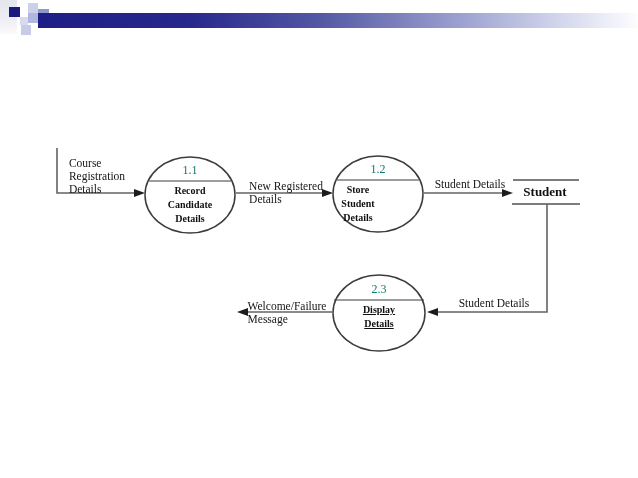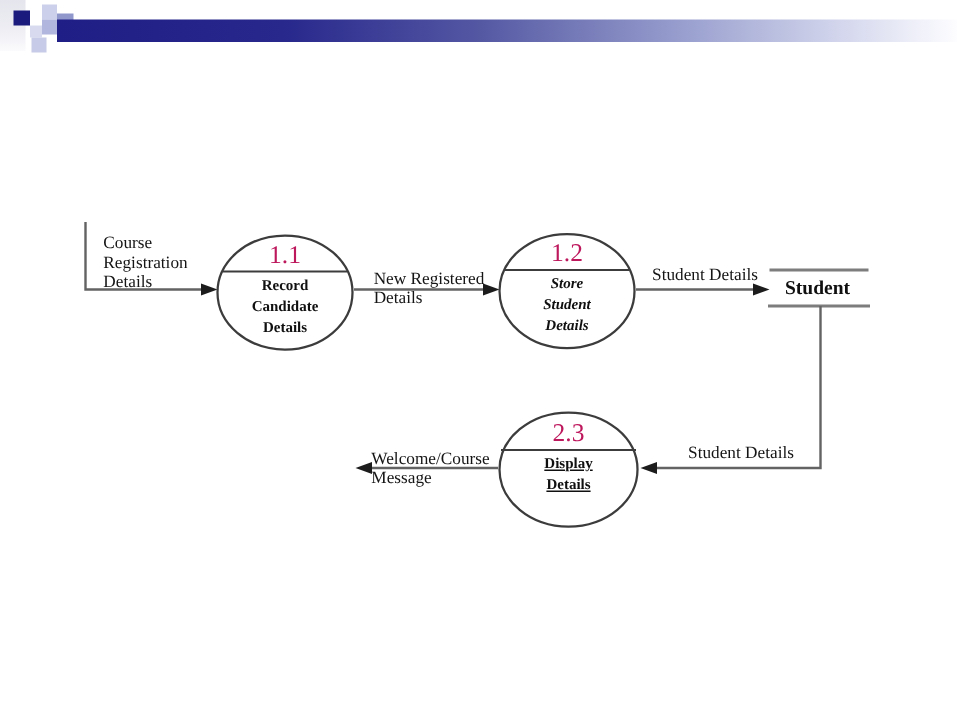--- a/index.html
+++ b/index.html
@@ -25,21 +25,21 @@
   .diagram-svg{position:absolute;left:0;top:0;width:638px;height:478px;}
   .flow{stroke:#636363;stroke-width:1.6;fill:none;}
   .entity-line{stroke:#7d7d7d;stroke-width:2;fill:none;}
   .proc{fill:#ffffff;stroke:#3c3c3c;stroke-width:1.5;}
   .divider{stroke:#3c3c3c;stroke-width:1.2;}
   .ahead{fill:#1c1c1c;stroke:none;}
   
   .lbl{position:absolute;transform:translate(-50%,-50%);
     font-size:11.5px;line-height:13px;white-space:nowrap;color:#151515;}
   .proc-num{position:absolute;transform:translate(-50%,-50%);
-    font-size:17px;color:#be185d;}
+    font-size:12px;color:#0f766e;}
   .proc-name{position:absolute;transform:translate(-50%,-50%);
     text-align:center;font-size:10px;line-height:14px;font-weight:bold;color:#101010;white-space:nowrap;}
   .entity-name{position:absolute;transform:translate(-50%,-50%);
     font-size:13px;font-weight:bold;color:#101010;white-space:nowrap;}
 </style>
 </head>
 <body>
 
 <div class="hdr-strip"></div>
 <div class="sq sq-a"></div>
@@ -93,33 +93,33 @@
 
 <div class="lbl" style="left:470px;top:184px;">
   <div>Student Details</div>
 </div>
 
 <div class="lbl" style="left:494px;top:303px;">
   <div>Student Details</div>
 </div>
 
 <div class="lbl" style="left:287px;top:313px;">
-  <div>Welcome/Course</div>
+  <div>Welcome/Failure</div>
   <div>Message</div>
 </div>
 
 <div class="proc-num" style="left:190px;top:170px;">1.1</div>
 <div class="proc-name" style="left:190px;top:205px;">
   <div>Record</div>
   <div>Candidate</div>
   <div>Details</div>
 </div>
 
 <div class="proc-num" style="left:378px;top:169px;text-align:center;">1.2</div>
-<div class="proc-name" style="left:378px;top:204px;font-style:italic;">
+<div class="proc-name" style="left:358px;top:204px;">
   <div>Store</div>
   <div>Student</div>
   <div>Details</div>
 </div>
 
 <div class="proc-num" style="left:379px;top:289px;">2.3</div>
 <div class="proc-name" style="left:379px;top:317px;text-decoration:underline;">
   <div>Display</div>
   <div>Details</div>
 </div>

